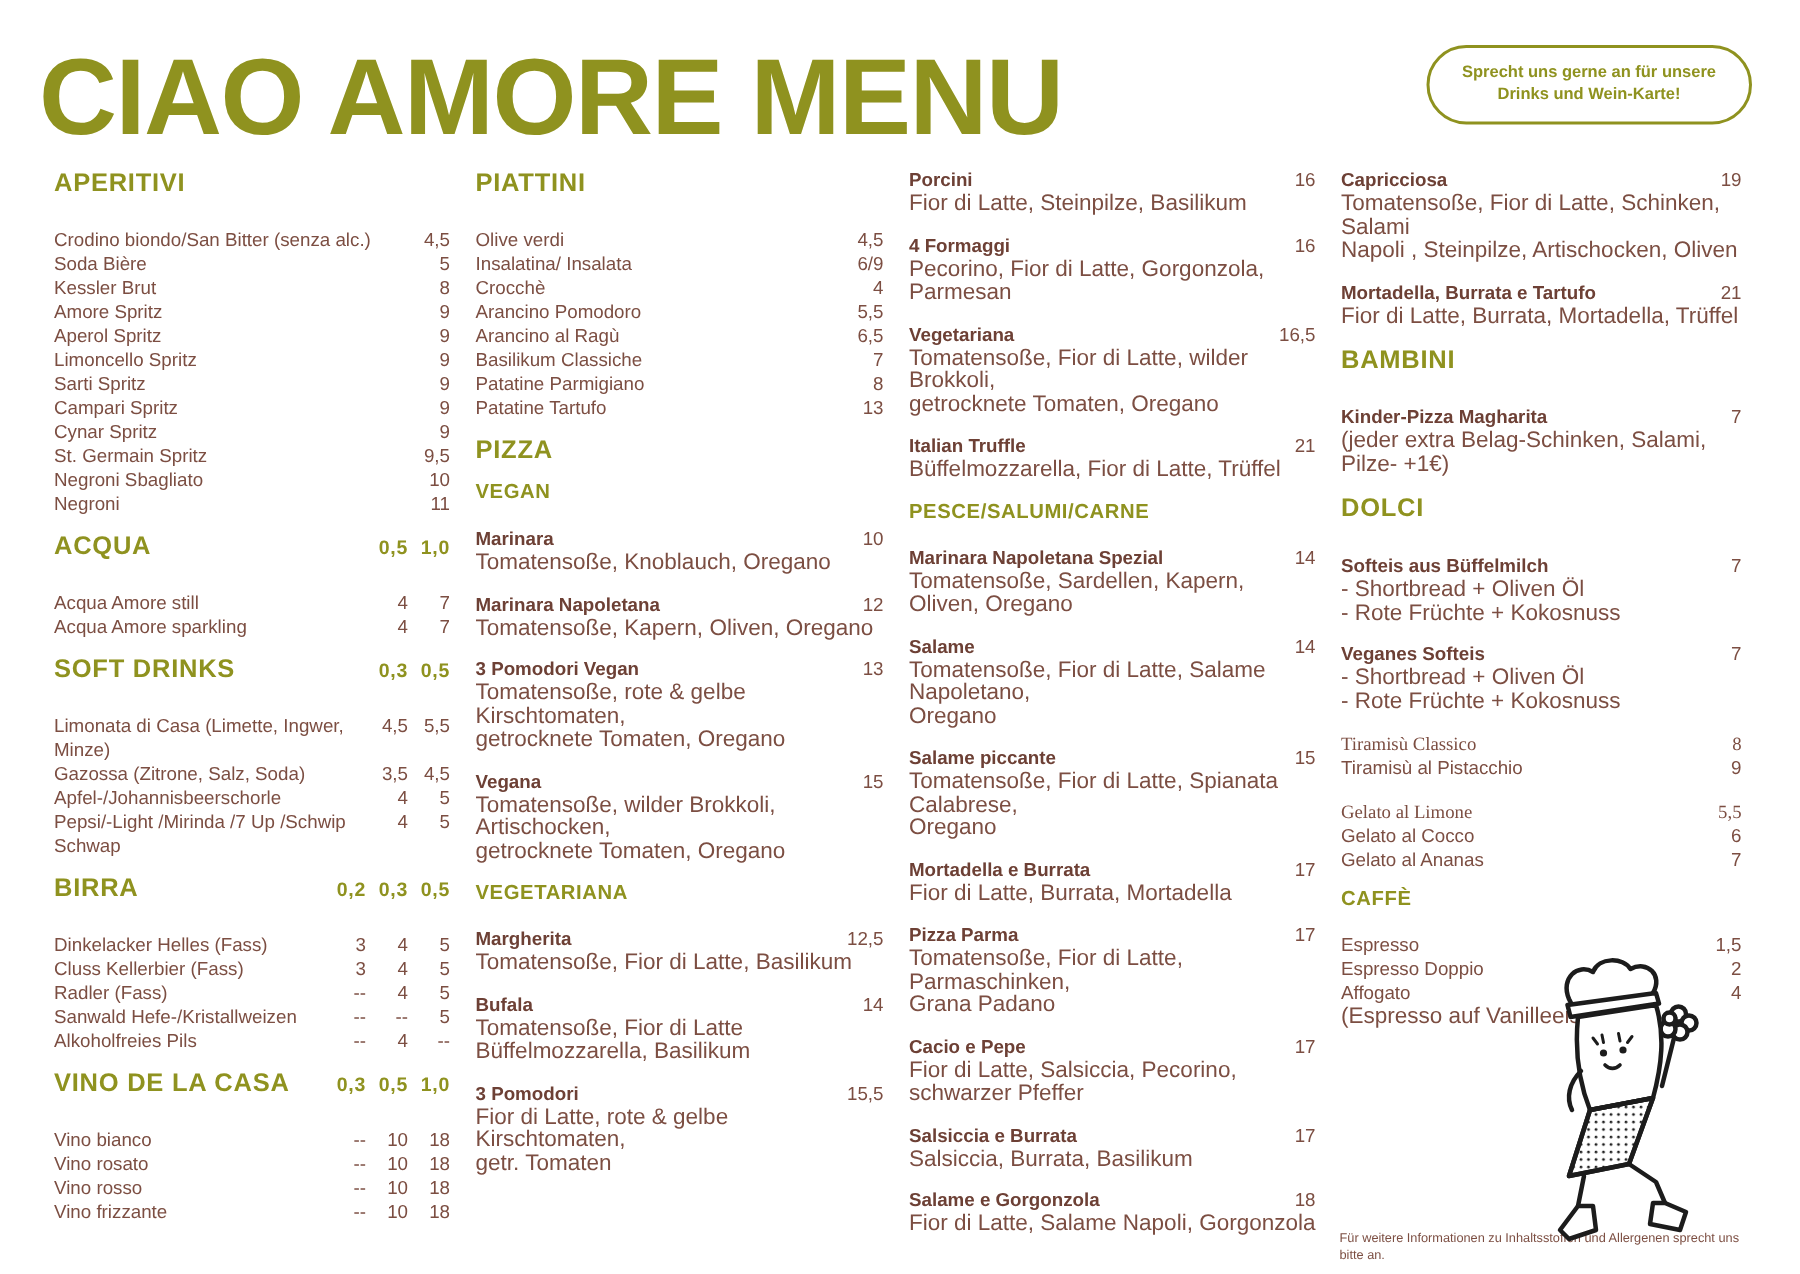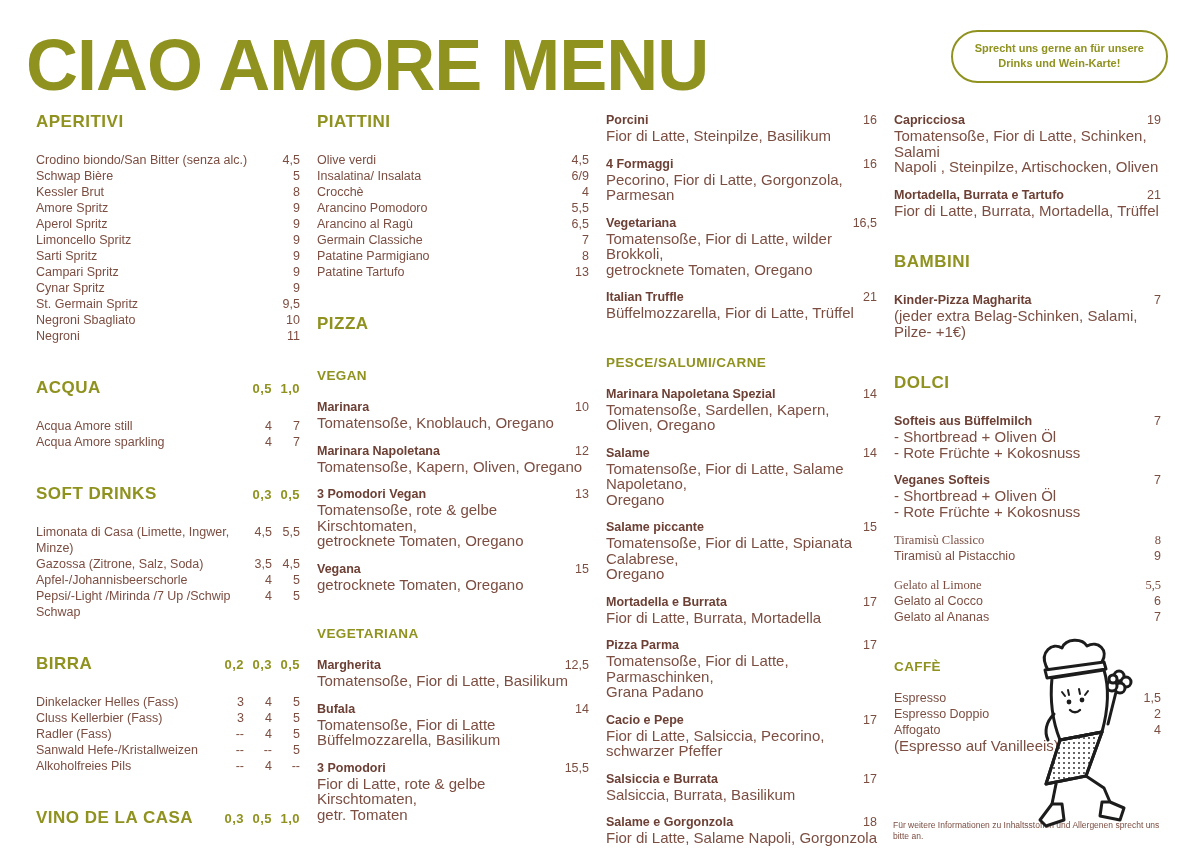--- a/index.html
+++ b/index.html
@@ -27,21 +27,21 @@
     color:var(--olive,#8f921f);
     font-size:11px; font-weight:600; line-height:1.4;
   }
   .menu-grid {
     position:absolute; left:36px; top:112px; right:36px;
     display:grid;
     grid-template-columns:264px 272px 271px 267px;
     column-gap:17px;
   }
   .col { position:relative; }
-  .section { margin-top:34px; }
+  .section { margin-top:10px; }
   .section:first-child { margin-top:0; }
   .section.headless { margin-top:0; }
   .sec-head {
     display:flex; justify-content:space-between; align-items:baseline;
     color:var(--olive,#8f921f); font-weight:800;
   }
   .sec-head.lvl1 { font-size:17px; letter-spacing:.5px; margin-bottom:20px; }
   .sec-head.lvl1.tight { margin-bottom:10px; }
   .sec-head.lvl2 { font-size:13.5px; letter-spacing:.4px; margin-bottom:16px;text-align:right; }
   .sizes { display:flex; }
@@ -85,21 +85,21 @@
         <div class="sitem">
           <div class="srow">
             <span class="nm">Crodino biondo/San Bitter (senza alc.)</span>
             <span class="prices">
               <span class="p">4,5</span>
             </span>
           </div>
         </div>
         <div class="sitem">
           <div class="srow">
-            <span class="nm">Schwap Bière</span>
+            <span class="nm">Soda Bière</span>
             <span class="prices">
               <span class="p">5</span>
             </span>
           </div>
         </div>
         <div class="sitem">
           <div class="srow">
             <span class="nm">Kessler Brut</span>
             <span class="prices">
               <span class="p">8</span>
@@ -402,21 +402,21 @@
         <div class="sitem">
           <div class="srow">
             <span class="nm">Arancino al Ragù</span>
             <span class="prices">
               <span class="p">6,5</span>
             </span>
           </div>
         </div>
         <div class="sitem">
           <div class="srow">
-            <span class="nm">Germain Classiche</span>
+            <span class="nm">Basilikum Classiche</span>
             <span class="prices">
               <span class="p">7</span>
             </span>
           </div>
         </div>
         <div class="sitem">
           <div class="srow">
             <span class="nm">Patatine Parmigiano</span>
             <span class="prices">
               <span class="p">8</span>
@@ -469,20 +469,21 @@
           <div class="desc">Tomatensoße, rote &amp; gelbe Kirschtomaten,</div>
           <div class="desc">getrocknete Tomaten, Oregano</div>
         </div>
         <div class="ditem">
           <div class="srow">
             <span class="nm bold">Vegana</span>
             <span class="prices">
               <span class="p">15</span>
             </span>
           </div>
+          <div class="desc">Tomatensoße, wilder Brokkoli, Artischocken,</div>
           <div class="desc">getrocknete Tomaten, Oregano</div>
         </div>
       </div>
       <div class="section">
         <div class="sec-head lvl2">
           <span class="ttl">VEGETARIANA</span>
         </div>
         <div class="ditem">
           <div class="srow">
             <span class="nm bold">Margherita</span>

